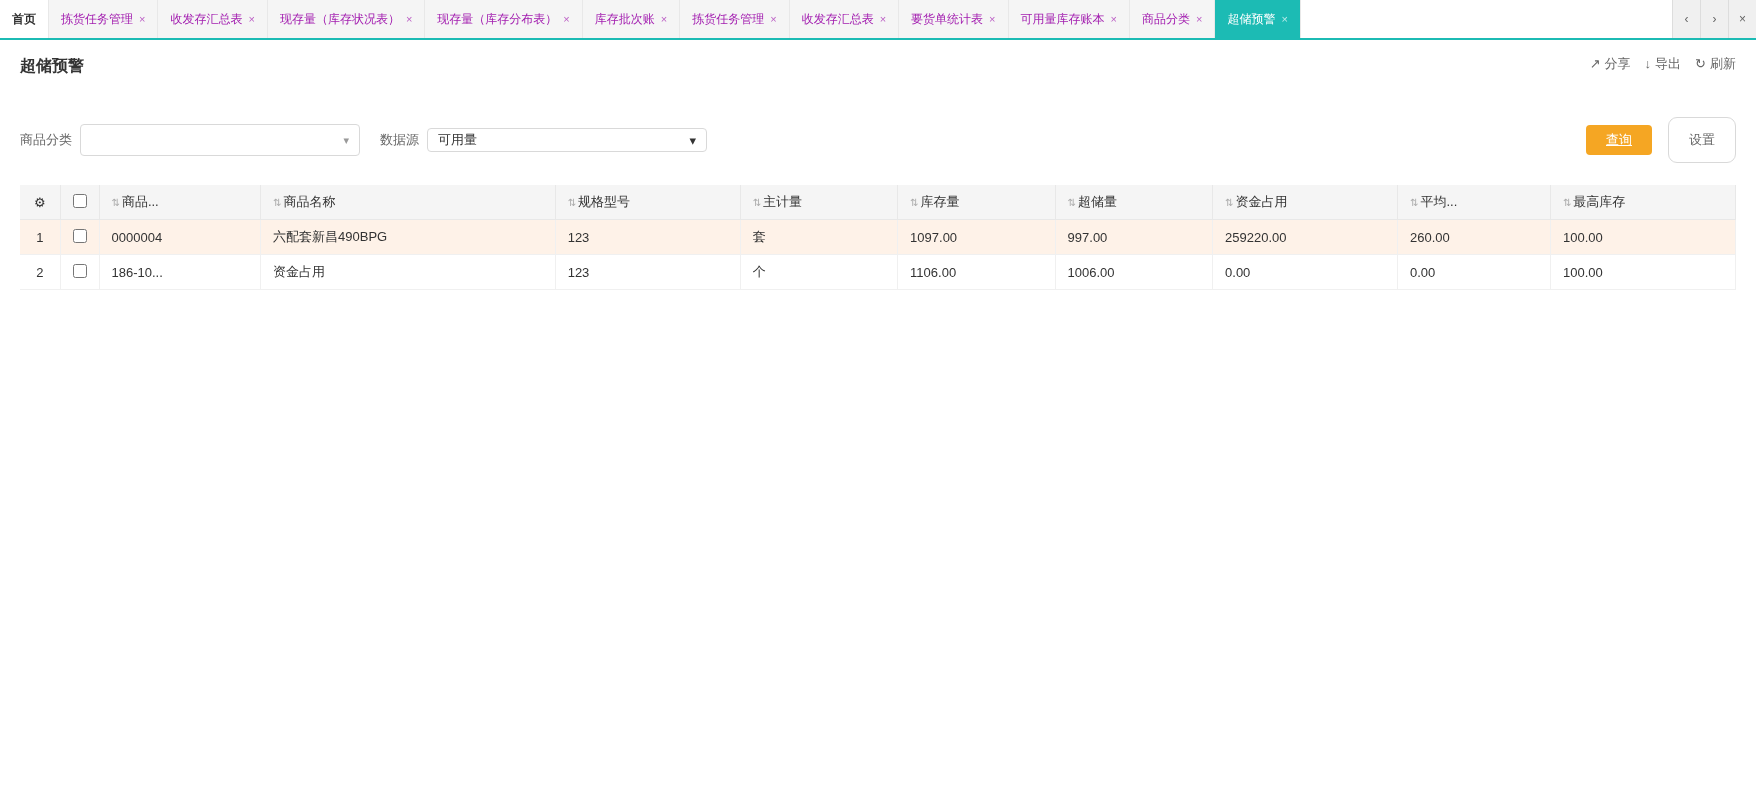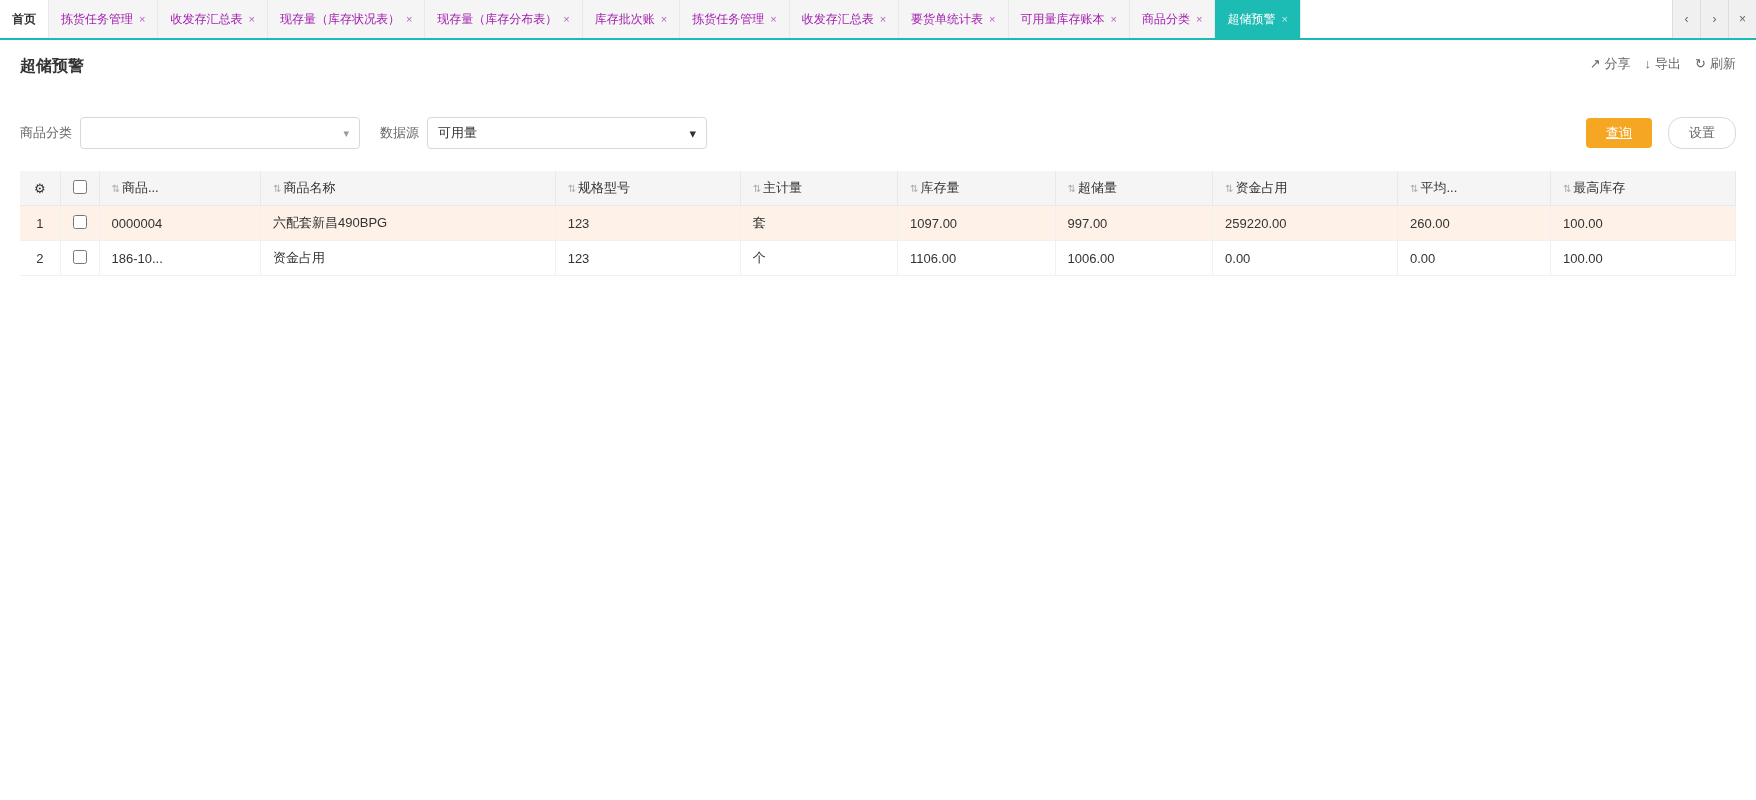--- a/index.html
+++ b/index.html
@@ -116,21 +116,21 @@
       background: #fff;
       font-size: 13px;
       color: #333;
     }
     .filter-select .chevron {
       color: #999;
       font-size: 11px;
     }
     .filter-select-datasource {
       width: 280px;
-      height: 32px;
+      height: 24px;
       border: 1px solid #d9d9d9;
       border-radius: 4px;
       padding: 0 10px;
       display: flex;
       align-items: center;
       justify-content: space-between;
       cursor: pointer;
       background: #fff;
       font-size: 13px;
       color: #333;
@@ -144,22 +144,22 @@
       padding: 6px 20px;
       cursor: pointer;
       font-size: 13px;
       margin-left: auto;
       text-decoration: underline;
     }
     .btn-settings {
       background: #fff;
       color: #666;
       border: 1px solid #d9d9d9;
-      border-radius: 14px;
-      padding: 6px 20px;
+      border-radius: 9px;
+      padding: 13px 20px;
       cursor: pointer;
       font-size: 13px;
       margin-left: 8px;
     }
 
     .filter-buttons {
       display: flex;
       align-items: center;
       margin-left: auto;
     }

